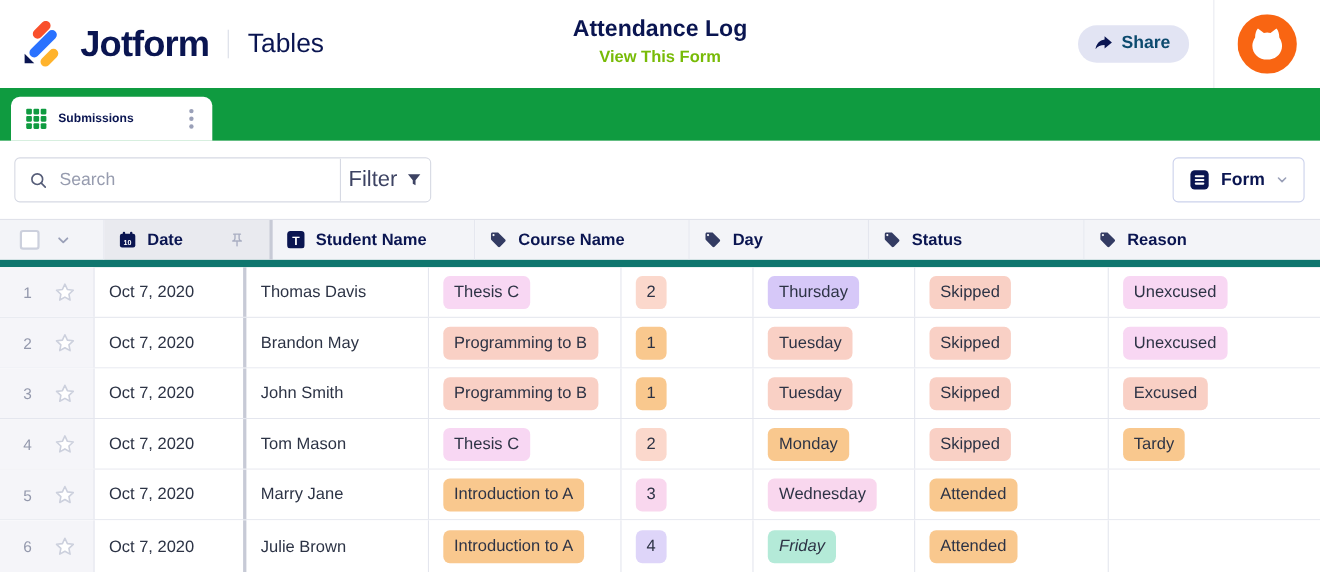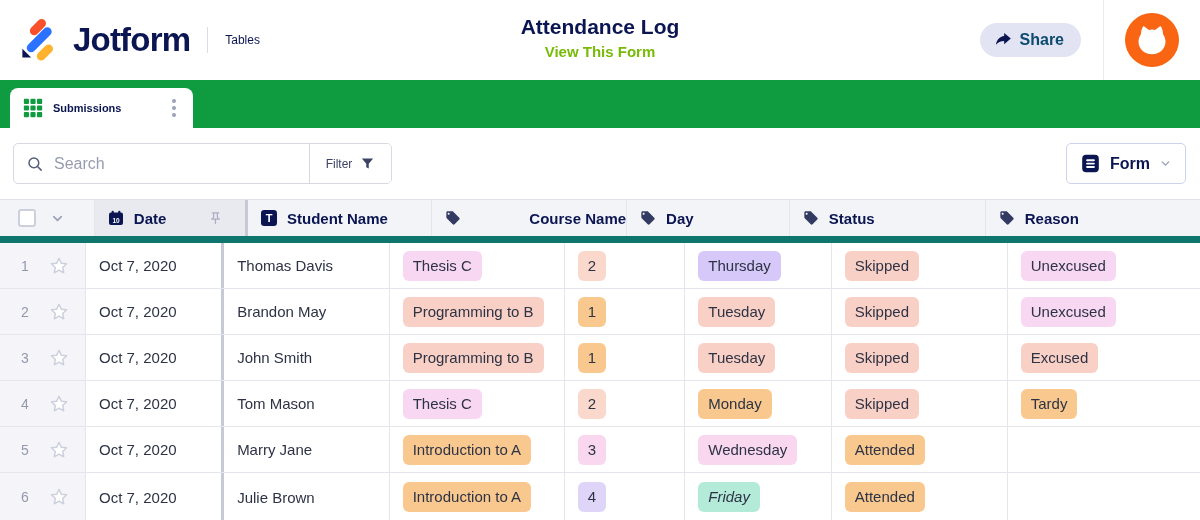--- a/index.html
+++ b/index.html
@@ -6,21 +6,21 @@
   html,body { width:1200px; height:520px; overflow:hidden; background:#fff;
               font-family:"Liberation Sans", sans-serif; }
   .app { position:relative; width:1200px; height:520px; background:#fff; }
 
   
   .topbar { position:relative; height:80px; background:#fff; display:flex; align-items:center; }
   .brand-area { display:flex; align-items:center; padding-left:18px; }
   .logo-svg { width:42px; height:42px; display:block; }
   .brand-name { font-size:33px; font-weight:bold; color:#0a1551; letter-spacing:-0.8px; margin-left:13px; }
   .brand-divider { width:1px; height:26px; background:#d9dce6; margin:0 17px; }
-  .nav-product { font-size:12px; color:#0a1551; }
+  .nav-product { font-size:24px; color:#0a1551; }
   .title-block { position:absolute; left:0; right:0; top:15px; text-align:center; }
   .form-title { font-size:21px; font-weight:bold; color:#0a1551; }
   .view-form-link { display:inline-block; margin-top:4px; font-size:15px; font-weight:bold; color:#78bb07; cursor:pointer; }
   .top-right { position:absolute; right:0; top:0; height:80px; display:flex; align-items:center; }
   .share-btn { display:flex; align-items:center; gap:7px; height:34px; padding:0 17px 0 13px;
                background:#e2e4f3; border:none; border-radius:17px; color:#0c4a6e;
                font-size:16px; font-weight:bold; font-family:inherit; cursor:pointer; }
   .header-divider { width:1px; height:80px; background:#e8eaf1; margin-left:22px; }
   .avatar-wrap { width:96px; display:flex; justify-content:center; align-items:center; }
   .avatar-svg { width:54px; height:54px; display:block; cursor:pointer; }
@@ -35,34 +35,34 @@
 
   
   .toolbar { position:relative; height:71px; background:#fff; }
   .searchfilter { position:absolute; left:13px; top:15px; height:41px; width:379px;
                   border:1px solid #d6d9e3; border-radius:5px; display:flex; background:#fff; overflow:hidden; }
   .search-seg { flex:1; display:flex; align-items:center; padding:0 12px; gap:10px; }
   .search-input { border:none; outline:none; flex:1; font-size:16px; color:#2c3345; font-family:inherit; background:transparent; }
   .search-input::placeholder { color:#979caf; }
   .filter-seg { width:82px; border:none; border-left:1px solid #d6d9e3; background:#fff;
                 display:flex; align-items:center; justify-content:center; gap:8px;
-                font-size:12px; color:#3d4363; font-family:inherit; cursor:pointer; }
+                font-size:20px; color:#3d4363; font-family:inherit; cursor:pointer; }
   .form-btn { position:absolute; right:14px; top:15px; height:41px; padding:0 13px;
               border:1px solid #ccd2ec; border-radius:5px; background:#fff; display:flex; align-items:center;
               gap:9px; font-size:16px; font-weight:bold; color:#0a1551; font-family:inherit; cursor:pointer; }
 
   
   .table { position:absolute; top:199px; left:0; width:1200px; height:321px; overflow:hidden; border-top:1px solid #e0e2ea; }
   .trow { display:flex; height:46px; border-bottom:1px solid #e4e6ee; background:#fff; }
   .trow.last { height:48px; border-bottom:none; }
   .thead { display:flex; height:43px; border-bottom:7px solid #0f766e; }
   .th, .td { display:flex; align-items:center; border-right:1px solid #e4e6ee; padding-left:13px; }
   .th { gap:10px; font-size:15px; font-weight:bold; color:#0a1551; background:#f3f4f8; cursor:pointer; }
   .c-sel { width:97px; }  .c-date { width:157px; border-right:3px solid #c7cad6; }
-  .c-student { width:189px; } .c-course { width:200px;justify-content:space-between; } .c-grade { width:137px; }
+  .c-student { width:189px; } .c-course { width:200px; } .c-grade { width:137px; }
   .c-day { width:167px; } .c-status { width:201px; } .c-reason { width:220px; border-right:none; }
   .th.c-sel { padding-left:18px; gap:14px; }
   .th.c-date { background:#e9eaef; }
   .checkbox { width:18px; height:18px; background:#fff; border:2px solid #ccd0dd; border-radius:3px; cursor:pointer; }
   .pin-wrap { margin-left:auto; margin-right:22px; display:flex; }
   .td { font-size:15px; color:#2c3345; cursor:pointer; }
   .td.c-sel { background:#f5f5f9; padding-left:14px; gap:12px; }
   .row-num { width:22px; text-align:center; font-size:14px; color:#9398ac; }
   .badge { display:inline-block; height:30px; line-height:30px; padding:0 10px; border-radius:6px;
            font-size:15px; color:#2d3345; white-space:nowrap; }

